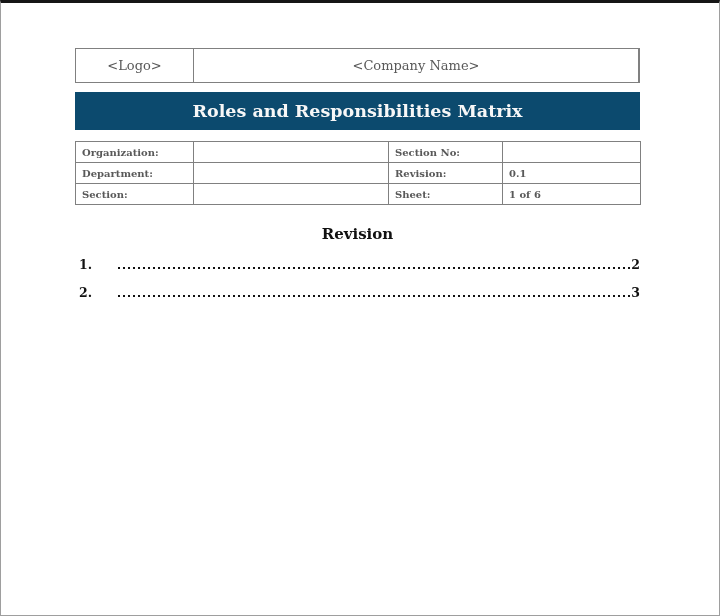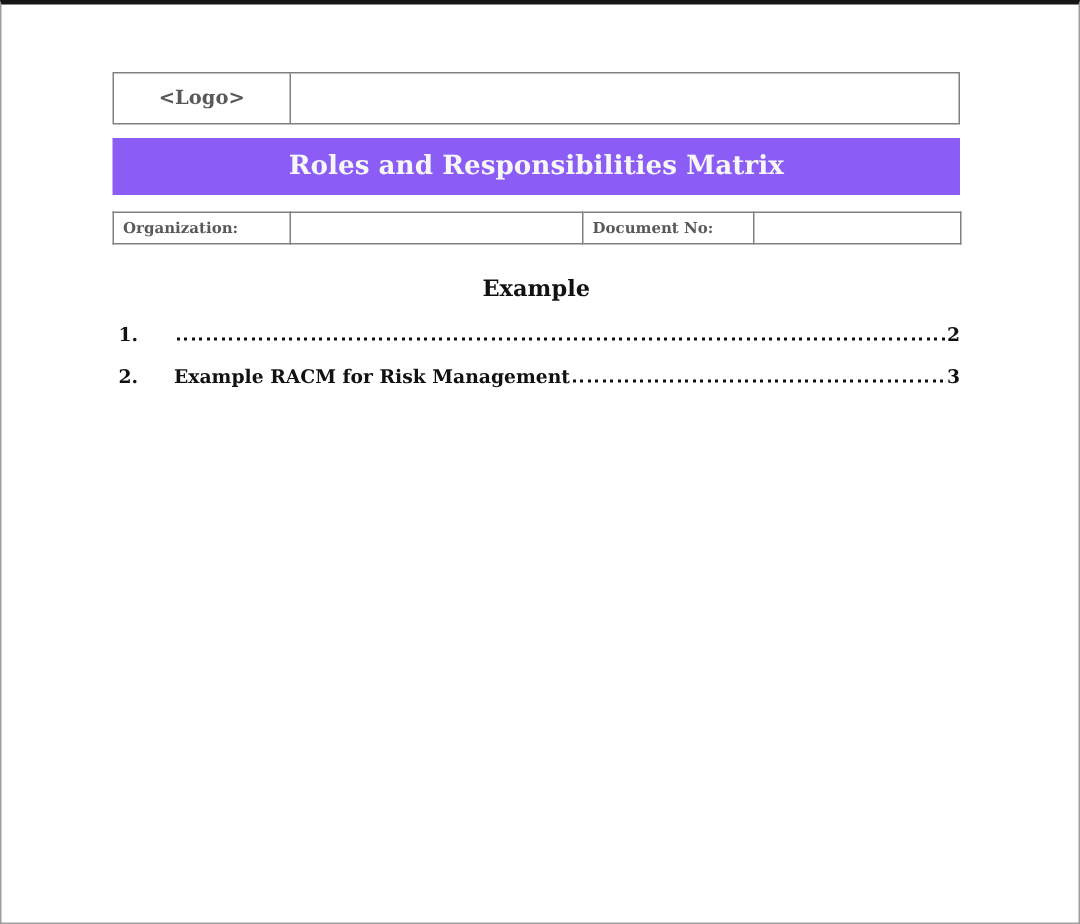--- a/index.html
+++ b/index.html
@@ -21,31 +21,31 @@
   
   .header-table {
     display: flex;
     width: 100%;
     border: 1px solid #808080;
     box-sizing: border-box;
     height: 35px;
   }
   .header-cell {
     display: flex; align-items: center; justify-content: center;
-    font-weight: bold; font-size: 13px; color: #595959;
+    font-weight: normal; font-size: 13px; color: #595959;
     box-sizing: border-box;
   }
   .header-cell.logo { width: 118px; border-right: 1px solid #808080; }
   .header-cell.company { flex: 1; border-right: 1px solid #808080; }
   .header-cell.status { width: 96px; font-weight: normal; font-size: 12.5px; color: #6e6e6e; }
   
   .title-banner {
     margin-top: 9px;
     height: 38px;
-    background: #8b5cf6;
+    background: #0c4a6e;
     display: flex; align-items: center; justify-content: center;
     color: #f7f7f7;
     font-size: 17.5px; font-weight: bold;
   }
   
   .meta-table {
     margin-top: 11px;
     width: 100%;
     border-collapse: collapse;
     table-layout: fixed;
@@ -85,52 +85,64 @@
   }
   .toc-page { text-align: right; }
 </style>
 </head>
 <body>
 
 <div class="page-content">
 
   <div class="header-table">
     <div class="header-cell logo">&lt;Logo&gt;</div>
+    <div class="header-cell company">&lt;Company Name&gt;</div>
   </div>
 
   <div class="title-banner">
     <span>Roles and Responsibilities Matrix</span>
   </div>
 
   <table class="meta-table">
     <colgroup>
         <col class="c1">
         <col class="c2">
         <col class="c3">
         <col class="c4">
       </colgroup>
     <tbody>
       <tr>
         <td>Organization:</td>
         <td></td>
-        <td>Document No:</td>
+        <td>Section No:</td>
         <td></td>
+      </tr>
+      <tr>
+        <td>Department:</td>
+        <td></td>
+        <td>Revision:</td>
+        <td>0.1</td>
+      </tr>
+      <tr>
+        <td>Section:</td>
+        <td></td>
+        <td>Sheet:</td>
+        <td>1 of 6</td>
       </tr>
     </tbody>
   </table>
 
-  <div class="contents-heading">Example</div>
+  <div class="contents-heading">Revision</div>
 
   <div class="toc">
     <div class="toc-row">
       <span class="toc-num">1.</span>
       <span class="toc-dots"></span>
       <span class="toc-page">2</span>
     </div>
     <div class="toc-row">
       <span class="toc-num">2.</span>
-      <span class="toc-label">Example RACM for Risk Management</span>
       <span class="toc-dots"></span>
       <span class="toc-page">3</span>
     </div>
   </div>
 
 </div>
 
 </body></html>

